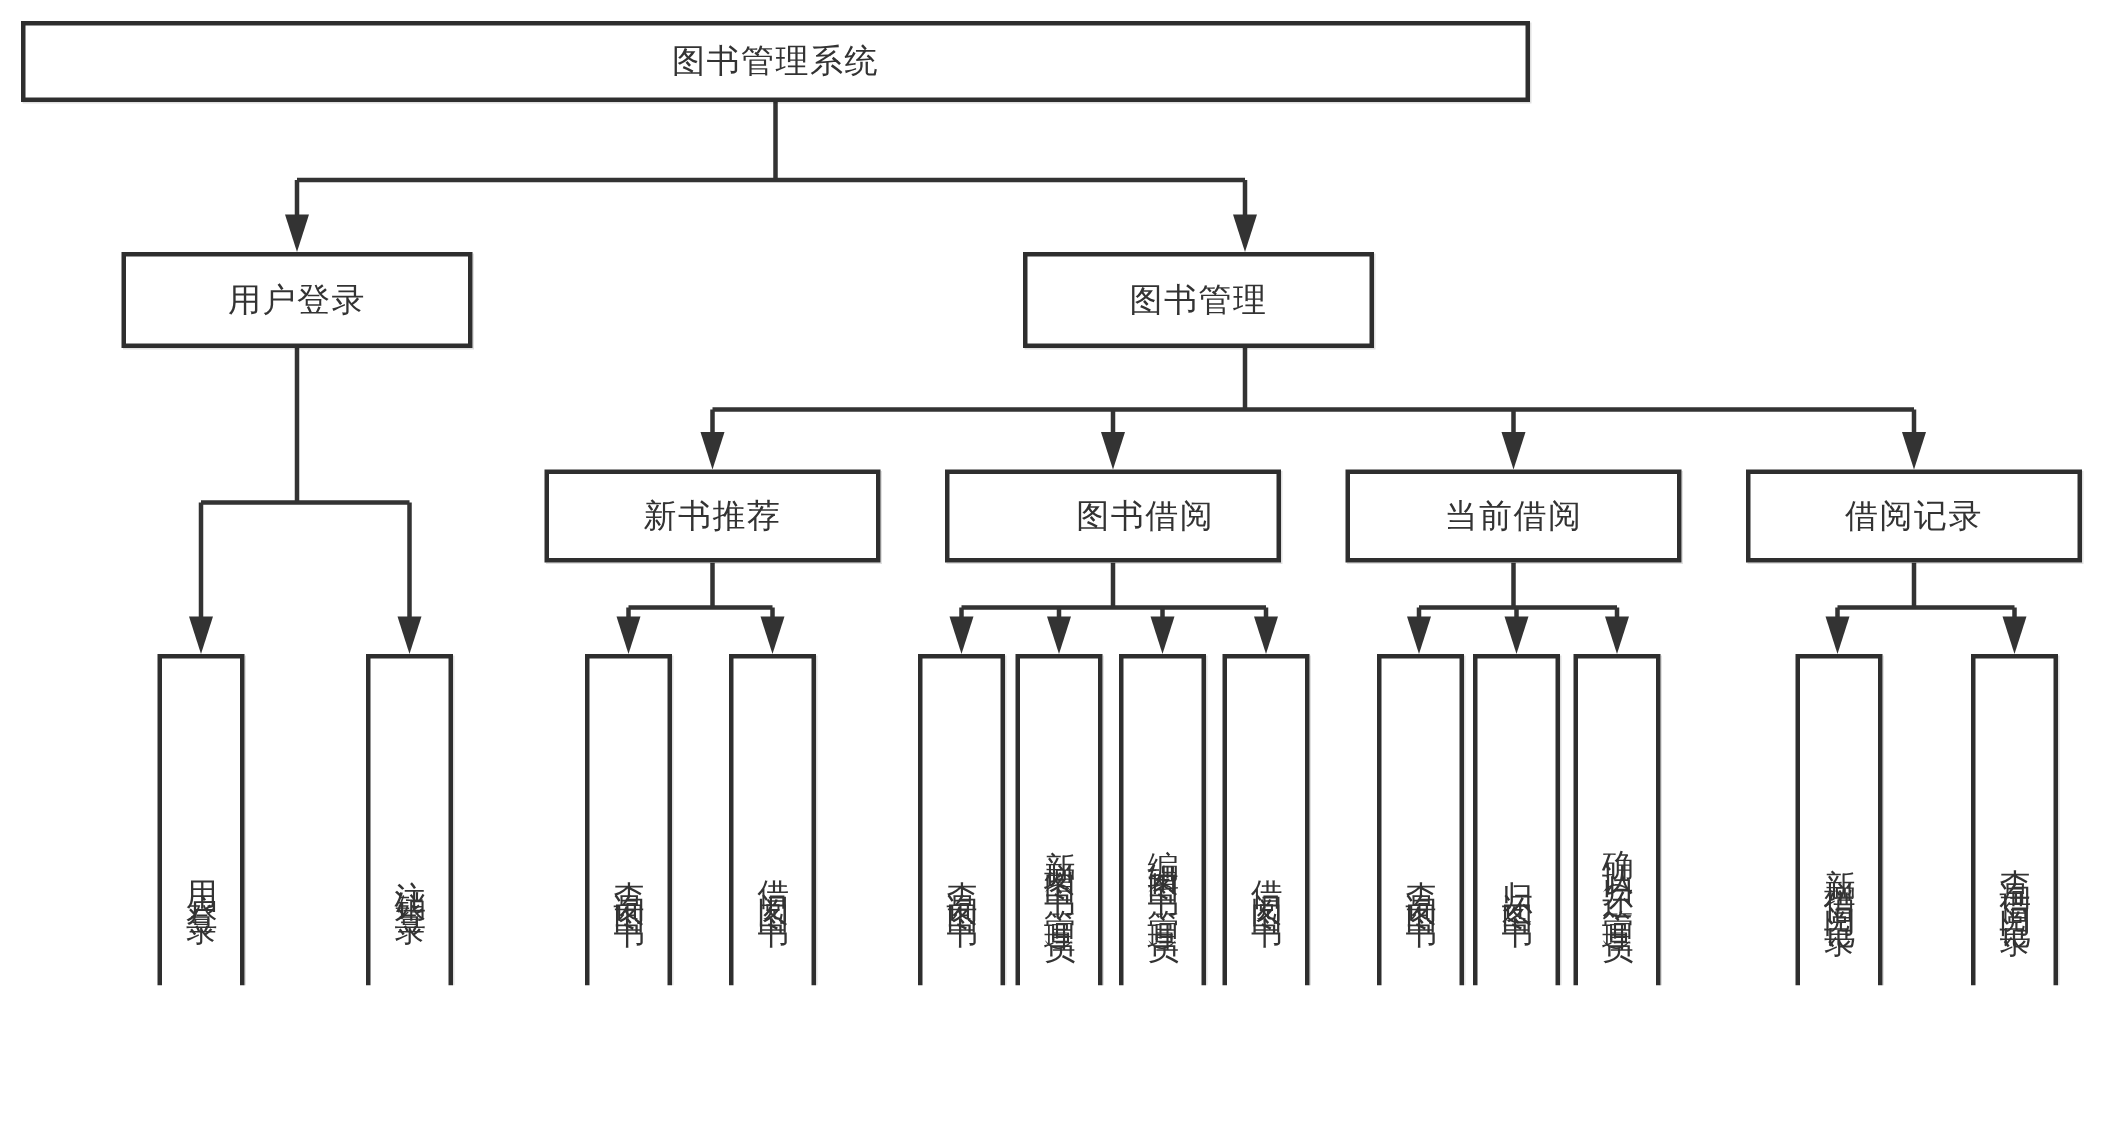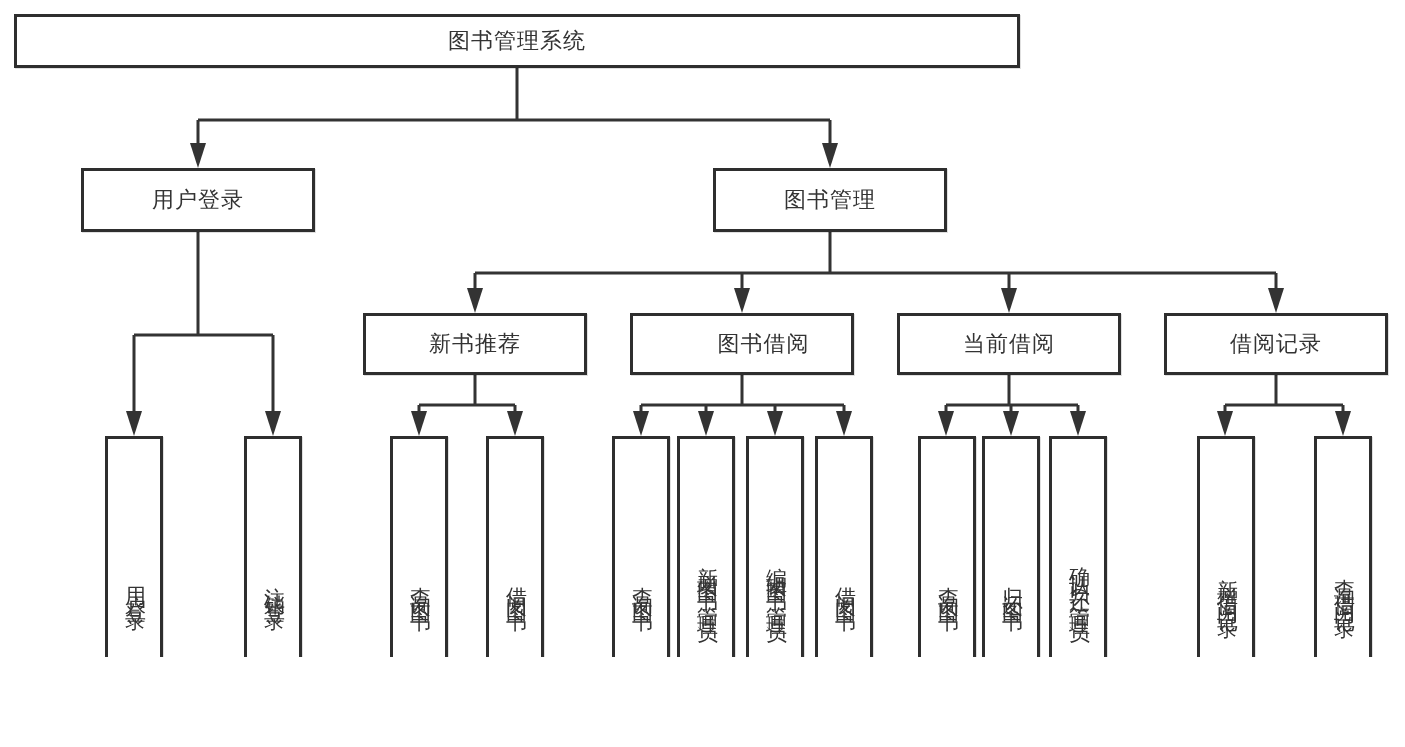--- a/index.html
+++ b/index.html
@@ -1,20 +1,20 @@
 <!DOCTYPE html>
 <html><head>
 <meta charset="utf-8">
 <style>
   html,body{margin:0;padding:0;background:#ffffff;}
   .canvas{
     position:relative;
     width:1405px;height:657px;
     background:#ffffff;
-    font-family:Liberation Mono, monospace;
+    font-family:Liberation Serif, serif;
     color:#333333;
     overflow:hidden;
   }
   svg.connectors{position:absolute;left:0;top:0;z-index:1;}
   .node{
     position:absolute;
     box-sizing:border-box;
     background:#ffffff;
     border:3px solid #2e2e2e;
     display:flex;
@@ -86,21 +86,21 @@
     </g>
   </svg>
 
   <div class="node" style="left:14px;top:14px;width:1006px;height:54px;">
     <span class="hlabel">图书管理系统</span>
   </div>
 
   <div class="node" style="left:81px;top:168px;width:234px;height:64px;">
     <span class="hlabel">用户登录</span>
   </div>
-  <div class="node" style="left:713px;top:168px;width:234px;height:64px;">
+  <div class="node" style="left:682px;top:168px;width:234px;height:64px;">
     <span class="hlabel">图书管理</span>
   </div>
 
   <div class="node" style="left:363px;top:313px;width:224px;height:62px;text-align:center;">
     <span class="hlabel">新书推荐</span>
   </div>
   <div class="node" style="left:630px;top:313px;width:224px;height:62px;padding-left:43px;">
     <span class="hlabel">图书借阅</span>
   </div>
   <div class="node" style="left:897px;top:313px;width:224px;height:62px;">

